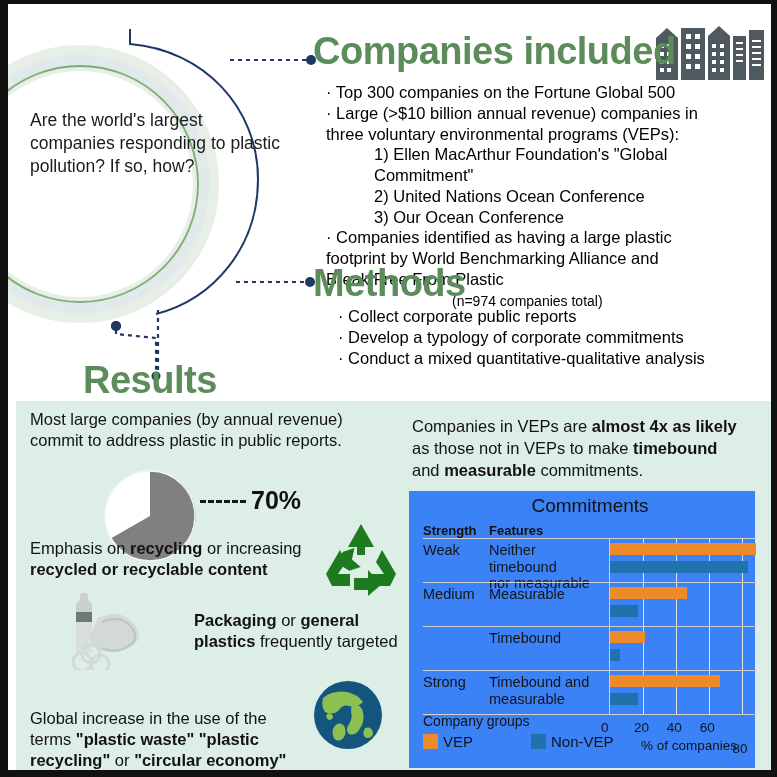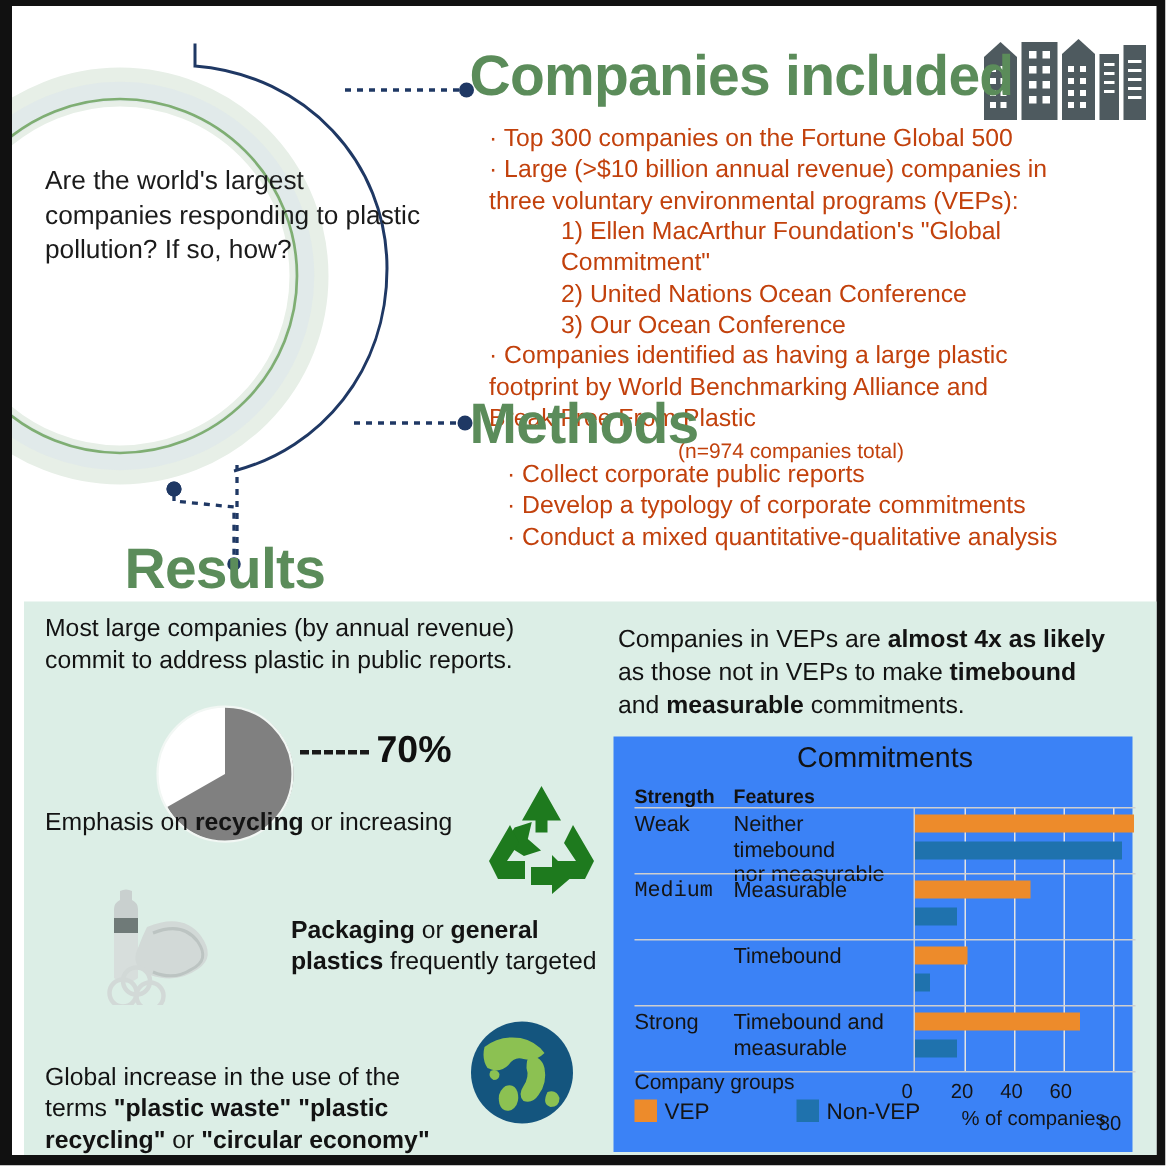--- a/index.html
+++ b/index.html
@@ -30,21 +30,21 @@
   
   .h-green{
     color:#5b8c5a;font-weight:bold;letter-spacing:-0.5px;
     font-family:"Liberation Sans","DejaVu Sans",sans-serif;
   }
   #h-companies{left:305px;top:26px;font-size:38px;}
   #h-methods{left:305px;top:258px;font-size:38px;}
   #h-results{left:75px;top:355px;font-size:38px;}
 
   
-  .body-txt{font-size:16.5px;line-height:1.26;color:#c2410c;}
+  .body-txt{font-size:16.5px;line-height:1.26;color:#000000;}
   #companies-bullets{left:318px;top:78px;width:430px;}
   #companies-bullets .b{text-align:left;}
   #companies-bullets .num{padding-left:48px;}
   #nval{font-size:14px;display:inline-block;margin-left:126px;margin-top:2px;}
   #methods-bullets{left:330px;top:302px;width:420px;}
 
   
   #buildings{left:646px;top:16px;width:112px;height:62px;}
 
   
@@ -213,20 +213,21 @@
       <circle cx="46" cy="46" r="45" fill="#ffffff"></circle>
       <path d="M46 46 L46 1 A45 45 0 1 1 7.5 68 Z" fill="#808080"></path>
       <circle cx="46" cy="46" r="45" fill="none" stroke="#f2f7f4" stroke-width="1.5"></circle>
     </svg>
   </div>
   <div class="abs" id="pie-lead"></div>
   <div class="abs" id="pie-pct">70%</div>
 
   <div class="abs lt" style="left:22px;top:534px;width:290px;">
     <span>Emphasis on </span><b>recycling</b><span> or increasing</span><br>
+    <b>recycled or recyclable content</b>
   </div>
 
   <div class="abs" id="recycle">
     <svg width="78" height="74" viewBox="0 0 78 74">
       <g fill="#1e7a1e">
         <path d="M39 2 L52 25 L43 25 L43 33 L35 33 L35 25 L26 25 Z"></path>
         <path d="M24 28 L36 28 L30 38 L36 48 L24 48 L14 36 Z" transform="rotate(-18 28 38)"></path>
         <path d="M4 52 L18 28 L24 40 L16 52 L28 52 L28 64 L10 64 Z"></path>
         <path d="M74 52 L60 28 L54 40 L62 52 L50 52 L50 64 L68 64 Z"></path>
         <path d="M32 56 L46 56 L46 48 L60 62 L46 74 L46 68 L32 68 Z"></path>
@@ -297,21 +298,21 @@
           <div class="bar nonvep" style="left: 0px; top: 67px; width: 27.9556px;"></div>
           <div class="bar vep" style="left: 0px; top: 93px; width: 34.5333px;"></div>
           <div class="bar nonvep" style="left: 0px; top: 111px; width: 9.86667px;"></div>
           <div class="bar vep" style="left: 0px; top: 137px; width: 110.178px;"></div>
           <div class="bar nonvep" style="left: 0px; top: 155px; width: 27.9556px;"></div>
         </div>
         <div class="grid-row" style="top: 47px;"></div>
         <div class="rw-strength" style="left: 14px; top: 51px;">Weak</div>
         <div class="rw-feature" style="left: 80px; top: 51px; width: 118px;">Neither timebound<br>nor measurable</div>
         <div class="grid-row" style="top: 91px;"></div>
-        <div class="rw-strength" style="left: 14px; top: 95px; font-family: Liberation Mono, monospace;">Medium</div>
+        <div class="rw-strength" style="left: 14px; top: 95px;">Medium</div>
         <div class="rw-feature" style="left: 80px; top: 95px; width: 118px;">Measurable</div>
         <div class="grid-row" style="top: 135px;"></div>
         <div class="rw-feature" style="left: 80px; top: 139px; width: 118px;">Timebound</div>
         <div class="grid-row" style="top: 179px;"></div>
         <div class="rw-strength" style="left: 14px; top: 183px;">Strong</div>
         <div class="rw-feature" style="left: 80px; top: 183px; width: 118px;">Timebound and<br>measurable</div>
         <div class="grid-row" style="top: 223px;"></div>
         <div class="tick-lbl" style="left: 192px; top: 229px;">0</div>
         <div class="tick-lbl" style="left: 224.889px; top: 229px;">20</div>
         <div class="tick-lbl" style="left: 257.778px; top: 229px;">40</div>

